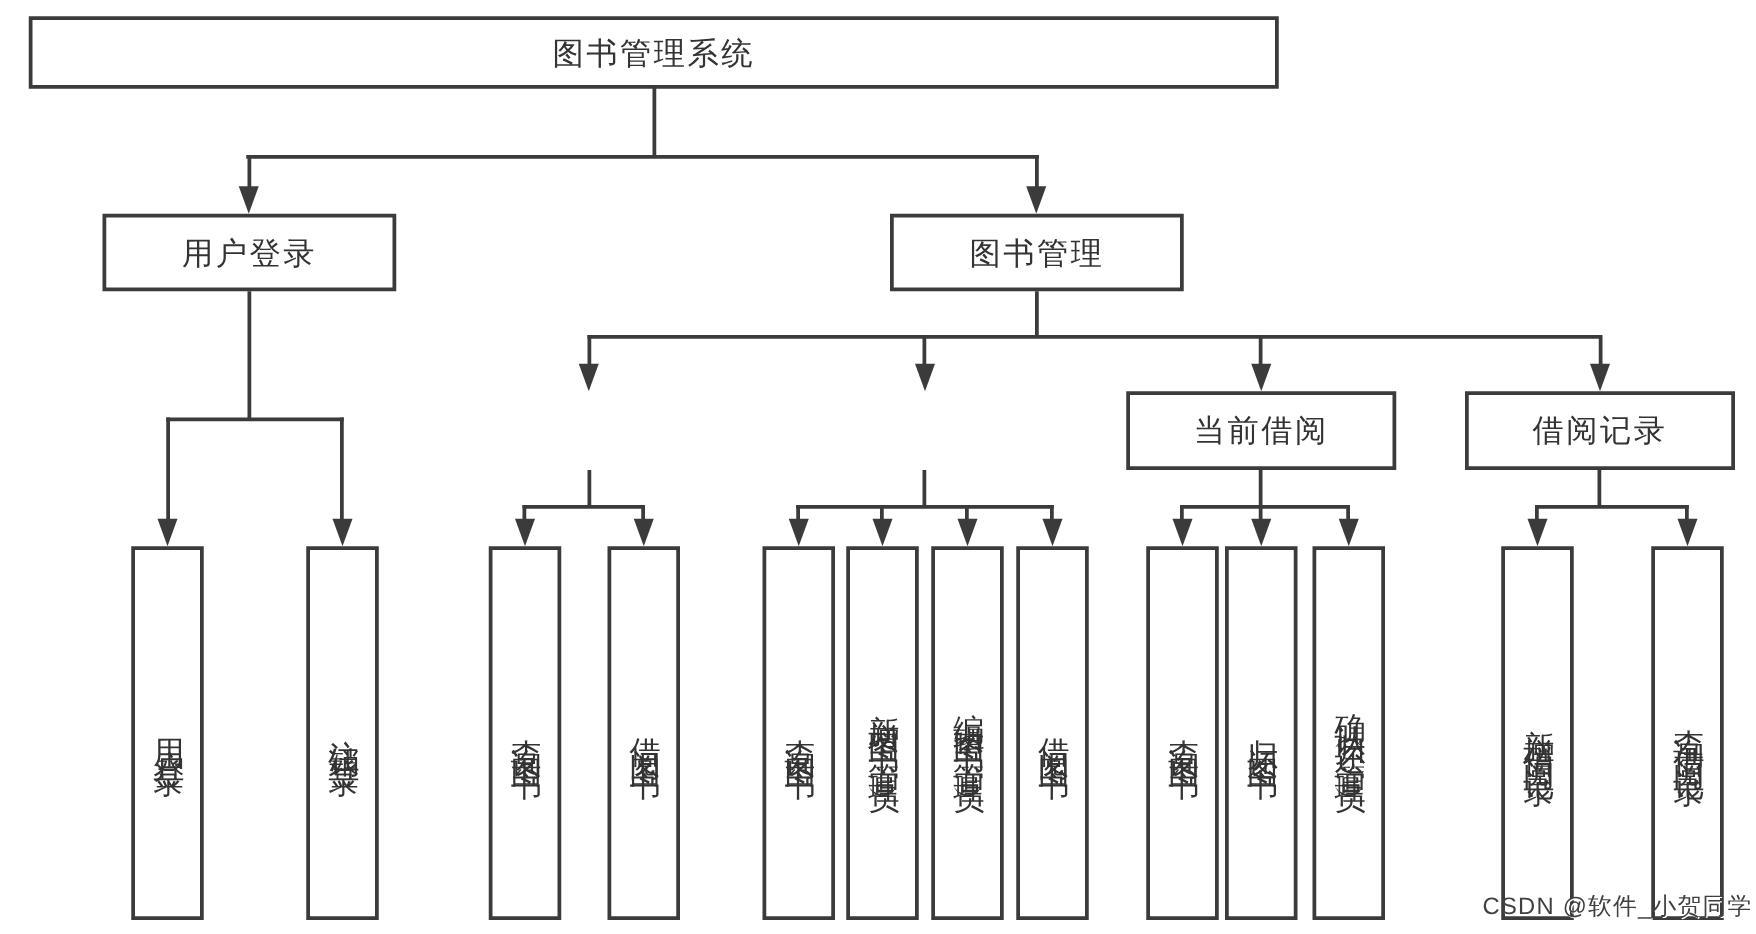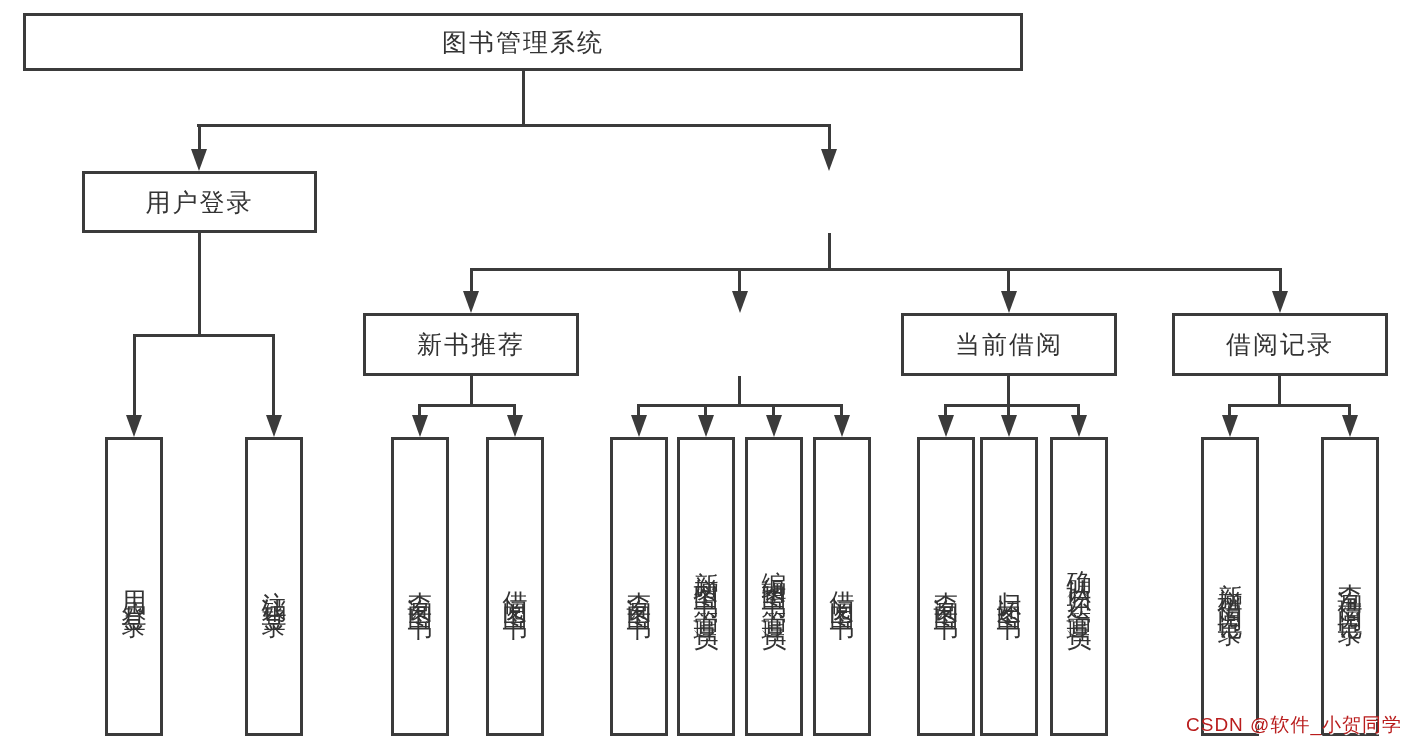--- a/index.html
+++ b/index.html
@@ -22,39 +22,39 @@
   }
   .vline{position:absolute;width:3px;background:#3b3b3b;}
   .hline{position:absolute;height:3px;background:#3b3b3b;}
   .ahead{
     position:absolute;width:0;height:0;
     border-left:8px solid transparent;border-right:8px solid transparent;
     border-top:22px solid #3b3b3b;
   }
   .watermark{
     position:absolute;left:1186px;top:712px;font-size:19px;letter-spacing:1px;
-    color:#b91c1c;text-shadow:1px 1px 0 #ffffff;white-space:nowrap;
+    color:#404040;text-shadow:1px 1px 0 #ffffff;white-space:nowrap;
   }
 </style>
 </head>
 <body>
 
 <div class="canvas">
 
   <div class="node root">
     <span class="lbl">图书管理系统</span>
   </div>
 
   <div class="node lv2" style="left:82px;">
     <span class="lbl">用户登录</span>
   </div>
+  <div class="node lv2" style="left:712px;">
+    <span class="lbl">图书管理</span>
+  </div>
 
-  <div class="node lv3" style="left:363px;">
-    <span class="lbl">新书推荐</span>
-  </div>
   <div class="node lv3" style="left:901px;">
     <span class="lbl">当前借阅</span>
   </div>
   <div class="node lv3" style="left:1172px;">
     <span class="lbl">借阅记录</span>
   </div>
 
   <div class="node leaf" style="left:105px;">
     <span class="lbl">用户登录</span>
   </div>

